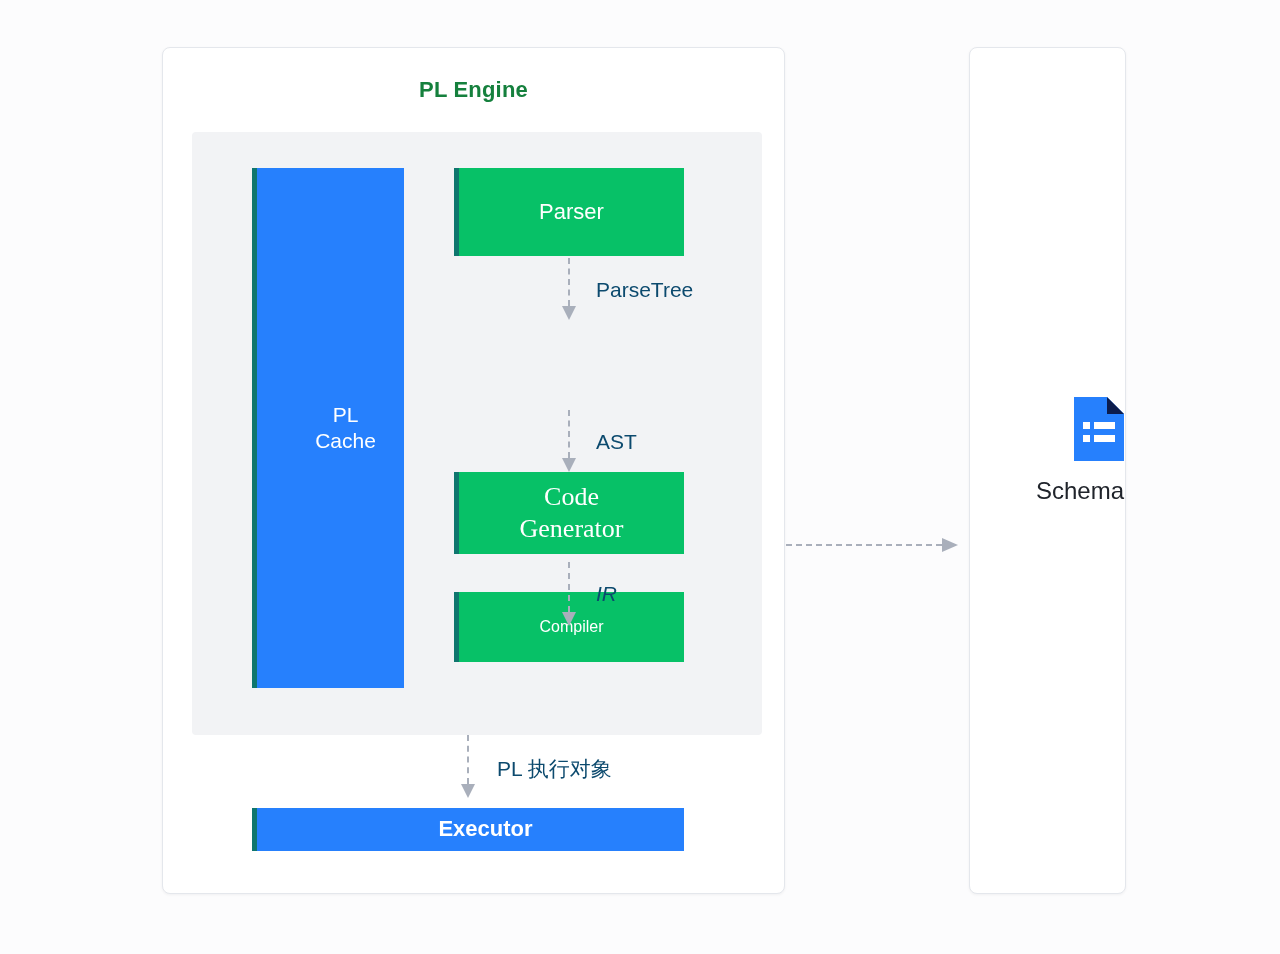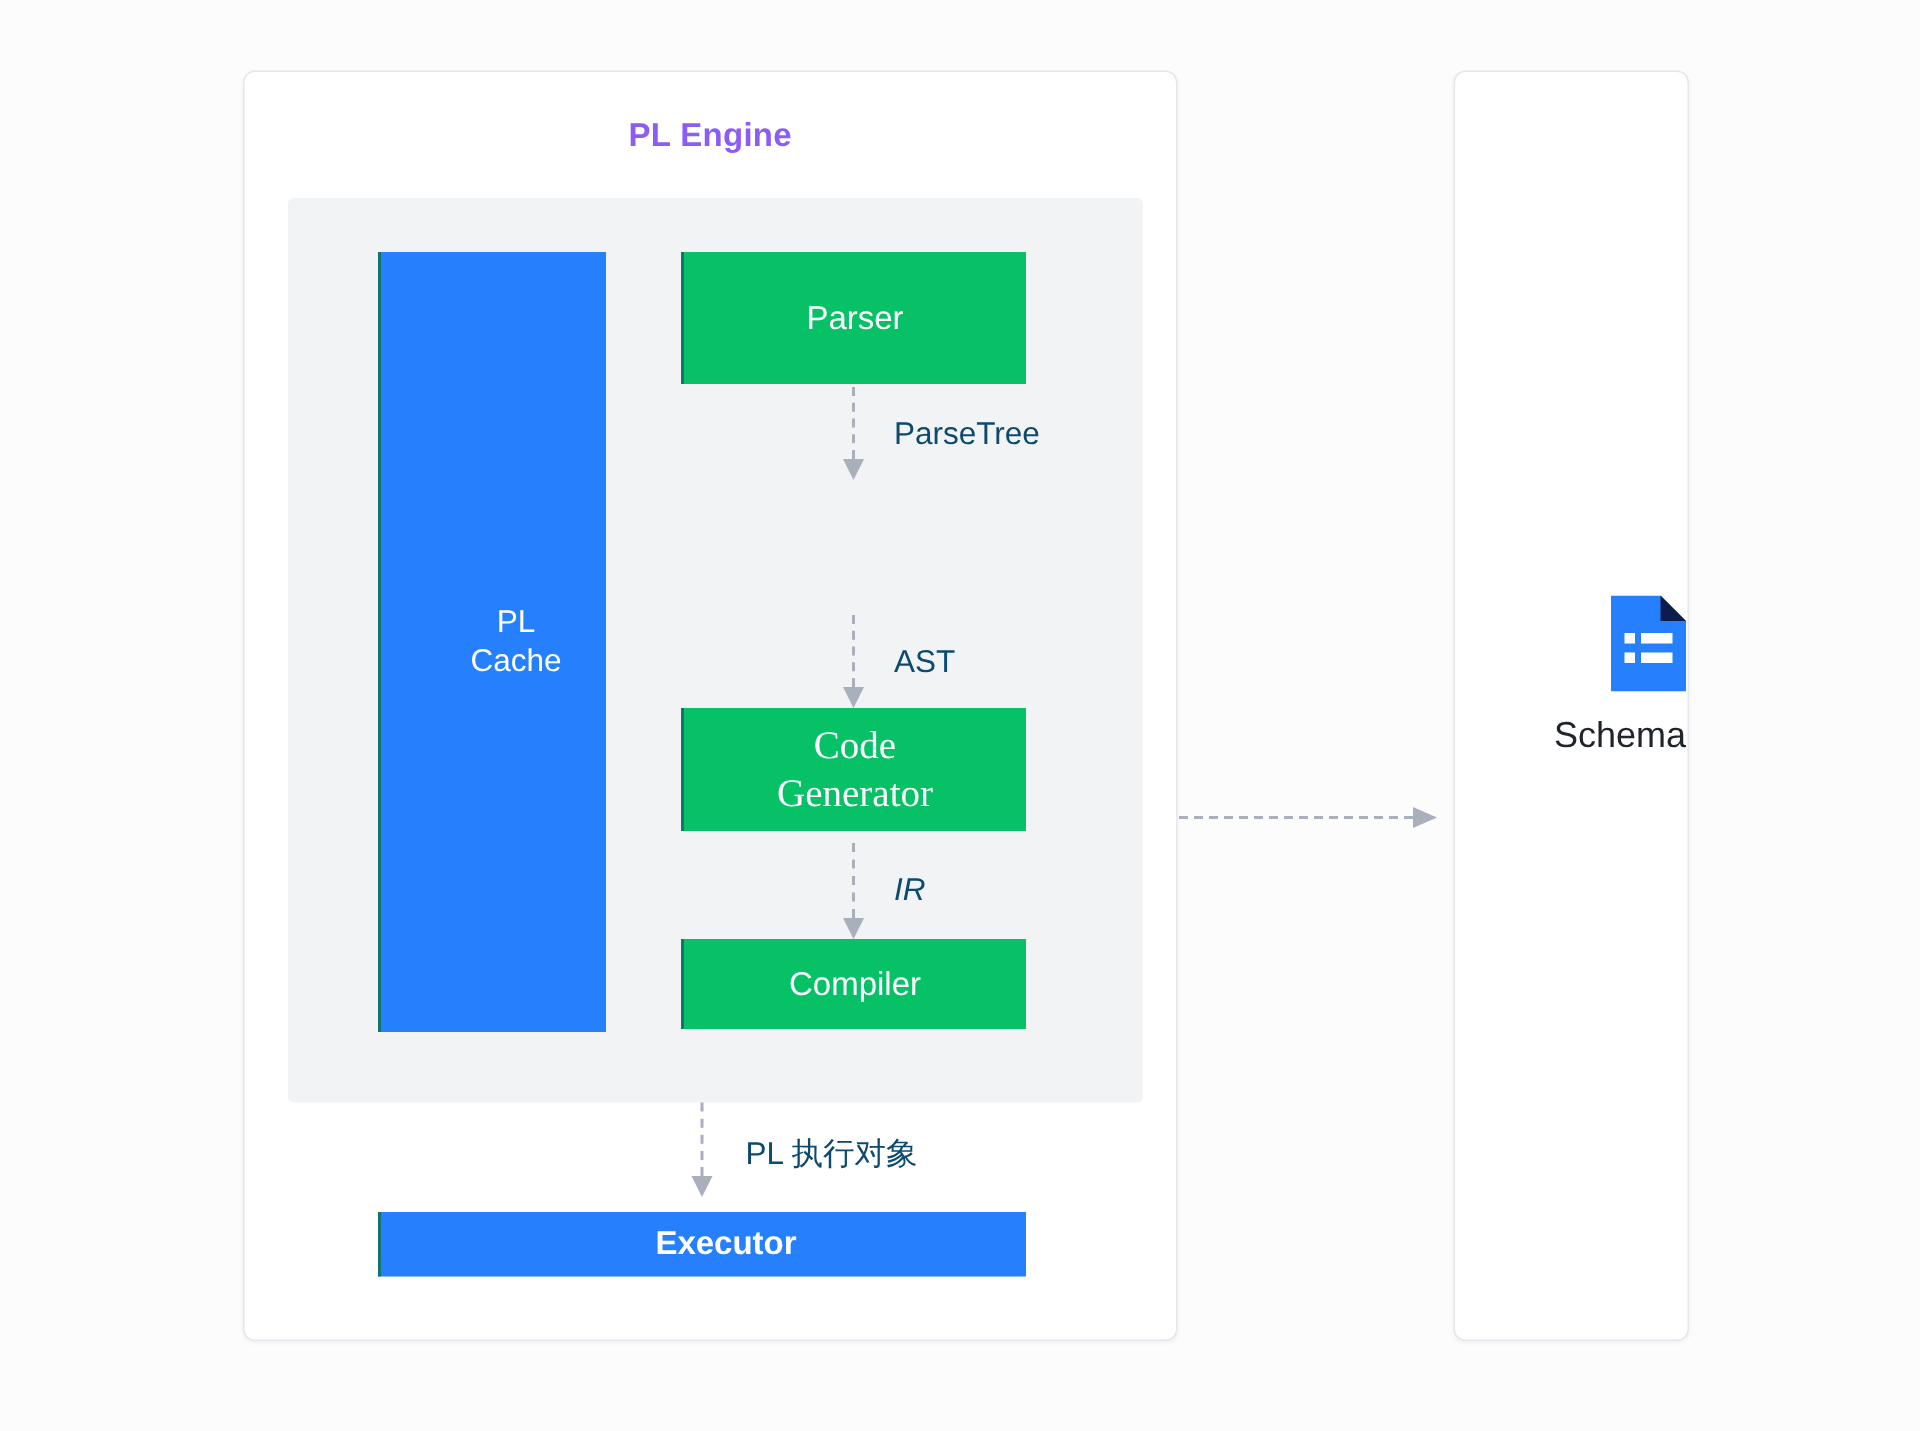--- a/index.html
+++ b/index.html
@@ -44,21 +44,21 @@
 
   
   .engine-title {
     position: absolute;
     left: 0;
     top: 29px;
     width: 100%;
     text-align: center;
     font-size: 22px;
     font-weight: bold;
-    color: #8b5cf6;
+    color: #15803d;
     letter-spacing: 0.2px;
   }
 
   
   .inner-panel {
     position: absolute;
     left: 192px;
     top: 132px;
     width: 570px;
     height: 603px;
@@ -67,21 +67,21 @@
   }
 
   
   .node {
     position: absolute;
     display: flex;
     align-items: center;
     justify-content: center;
     text-align: center;
     color: #ffffff;
-    border-left: 2px solid #0f766e;
+    border-left: 5px solid #0f766e;
     box-sizing: border-box;
     line-height: 1.22;
   }
   .node.green { background: #07c167; }
   .node.blue  { background: #2680fd; padding-left: 30px; }
 
   .node-label {
     display: block;
     white-space: pre-line;
   }
@@ -110,24 +110,24 @@
   #node-code-generator {
     left: 454px;
     top: 472px;
     width: 230px;
     height: 82px;
     font-size: 26px;
     font-family: Liberation Serif, serif;
   }
   #node-compiler {
     left: 454px;
-    top: 626px;
+    top: 592px;
     width: 230px;
-    height: 60px;
-    font-size: 22px;
+    height: 70px;
+    font-size: 16px;
   }
   #node-executor {
     left: 252px;
     top: 808px;
     width: 432px;
     height: 43px;
     font-size: 22px;
     font-weight: bold;
   }
 

